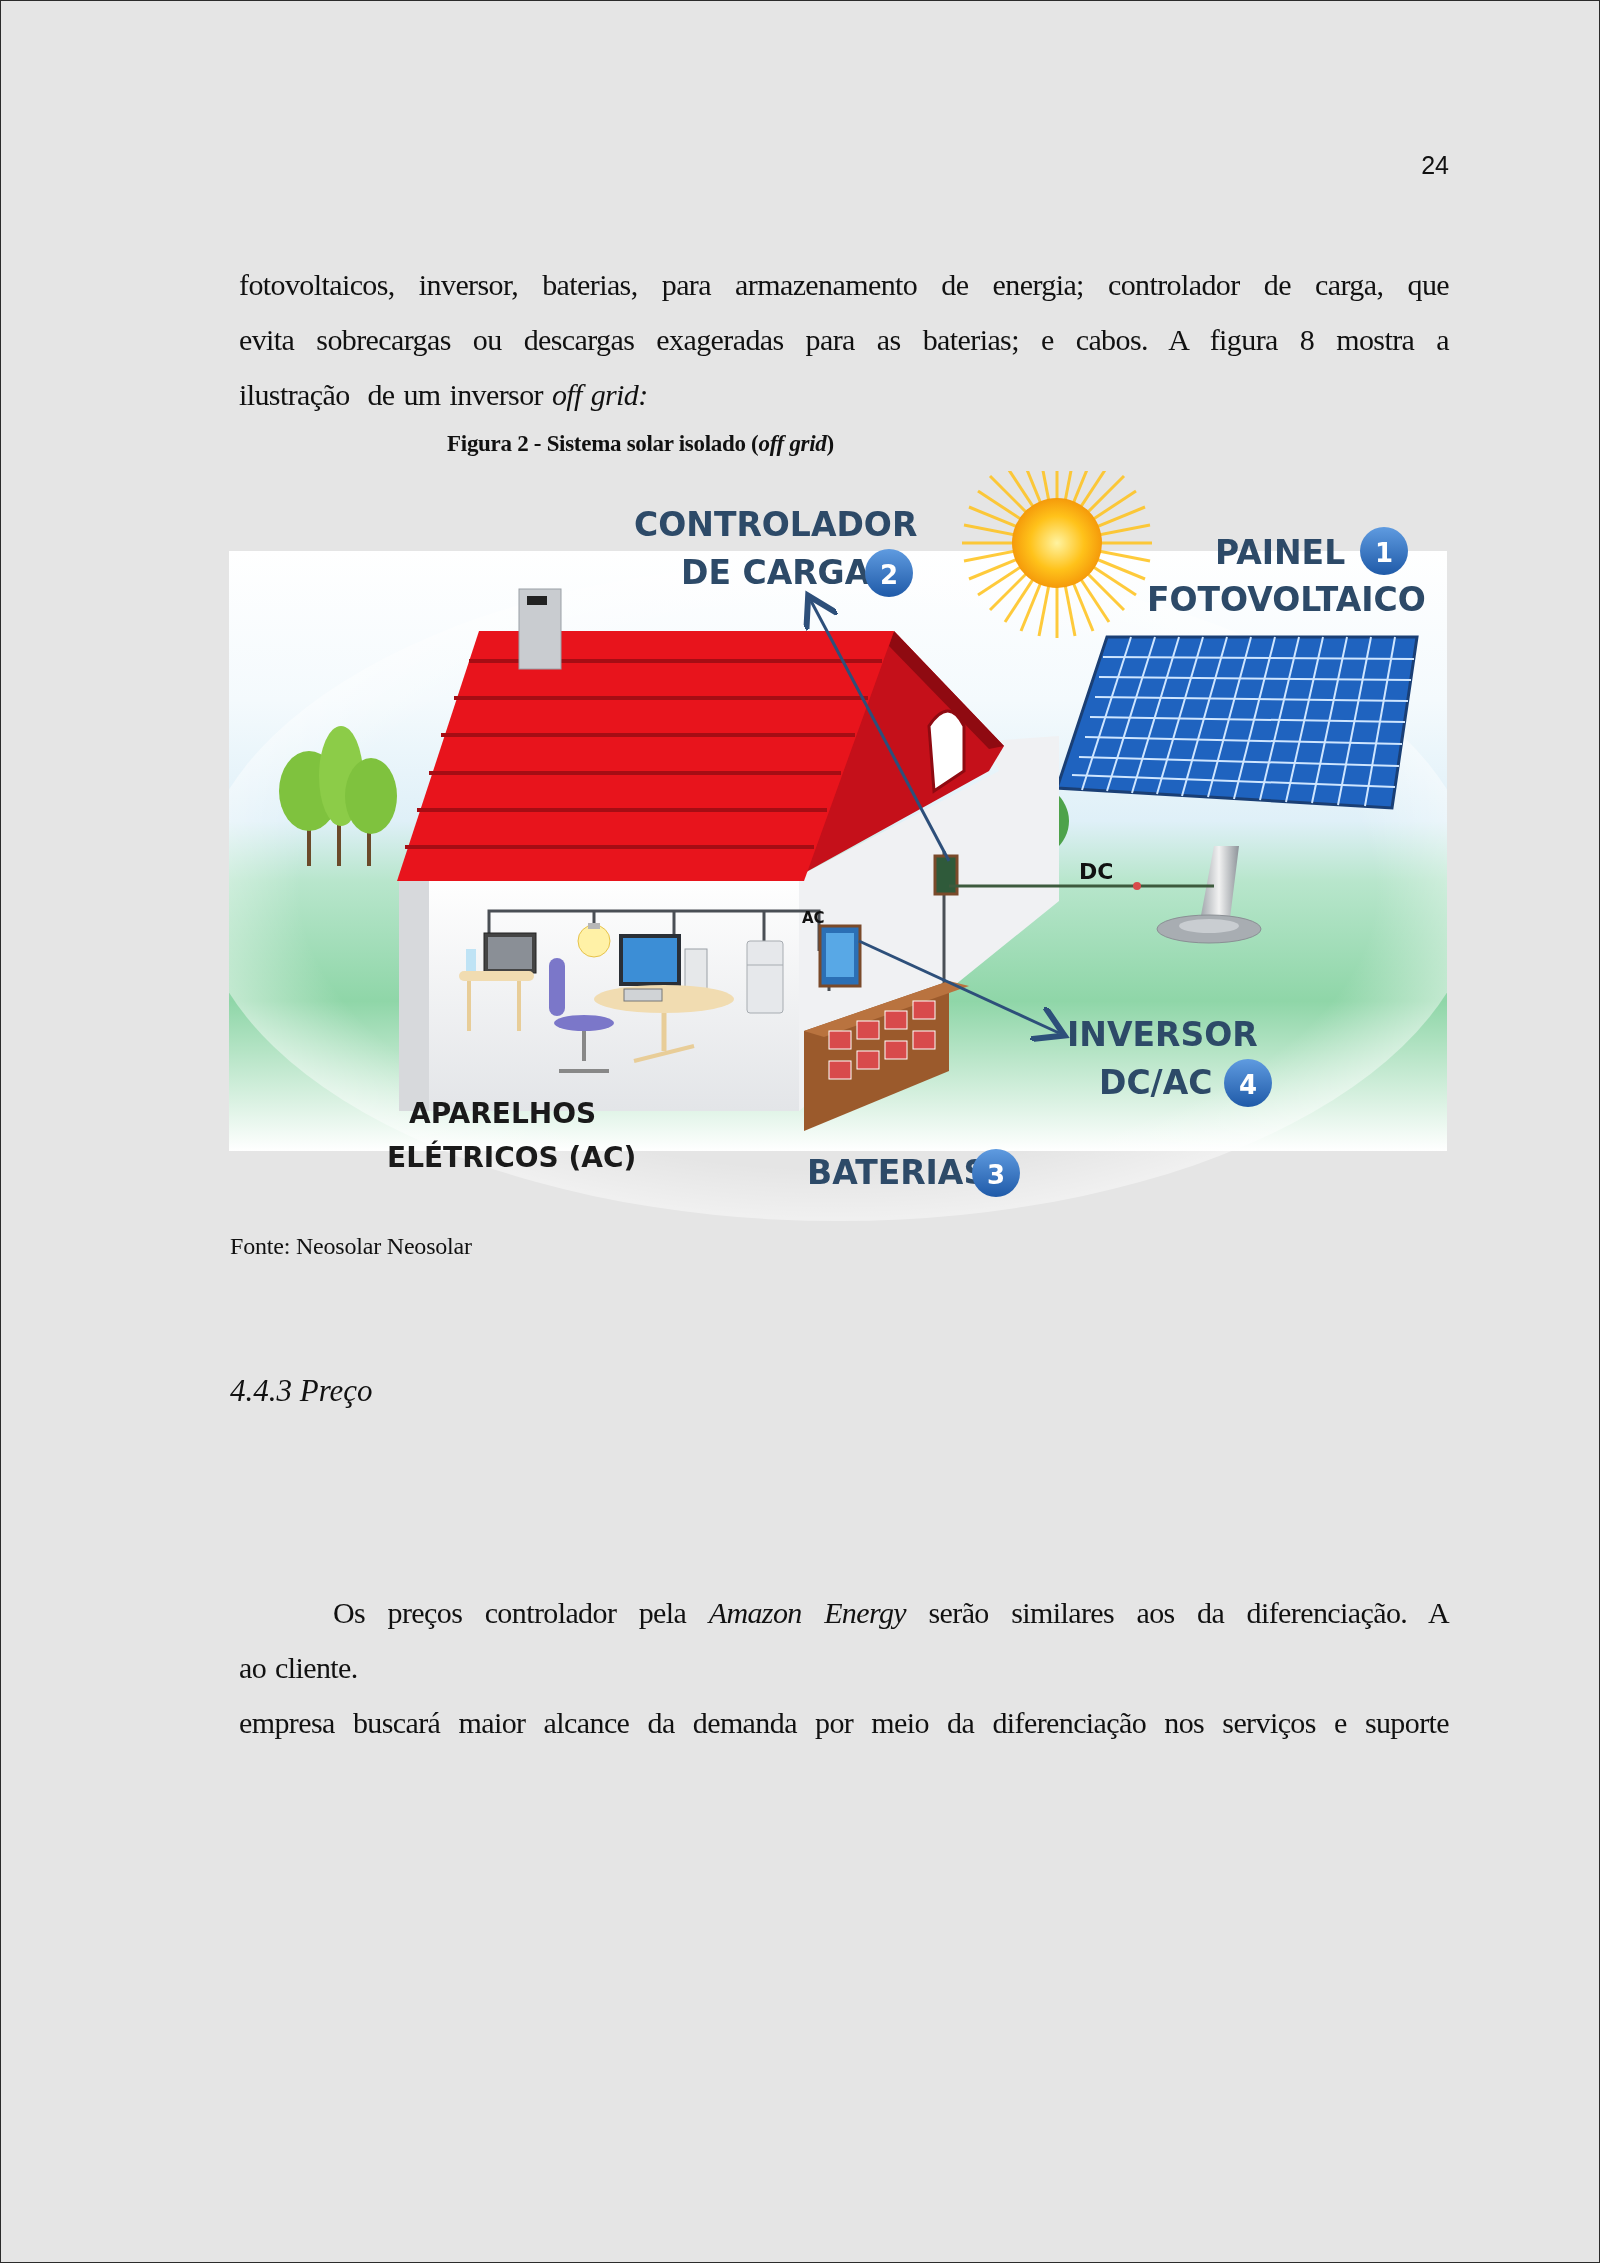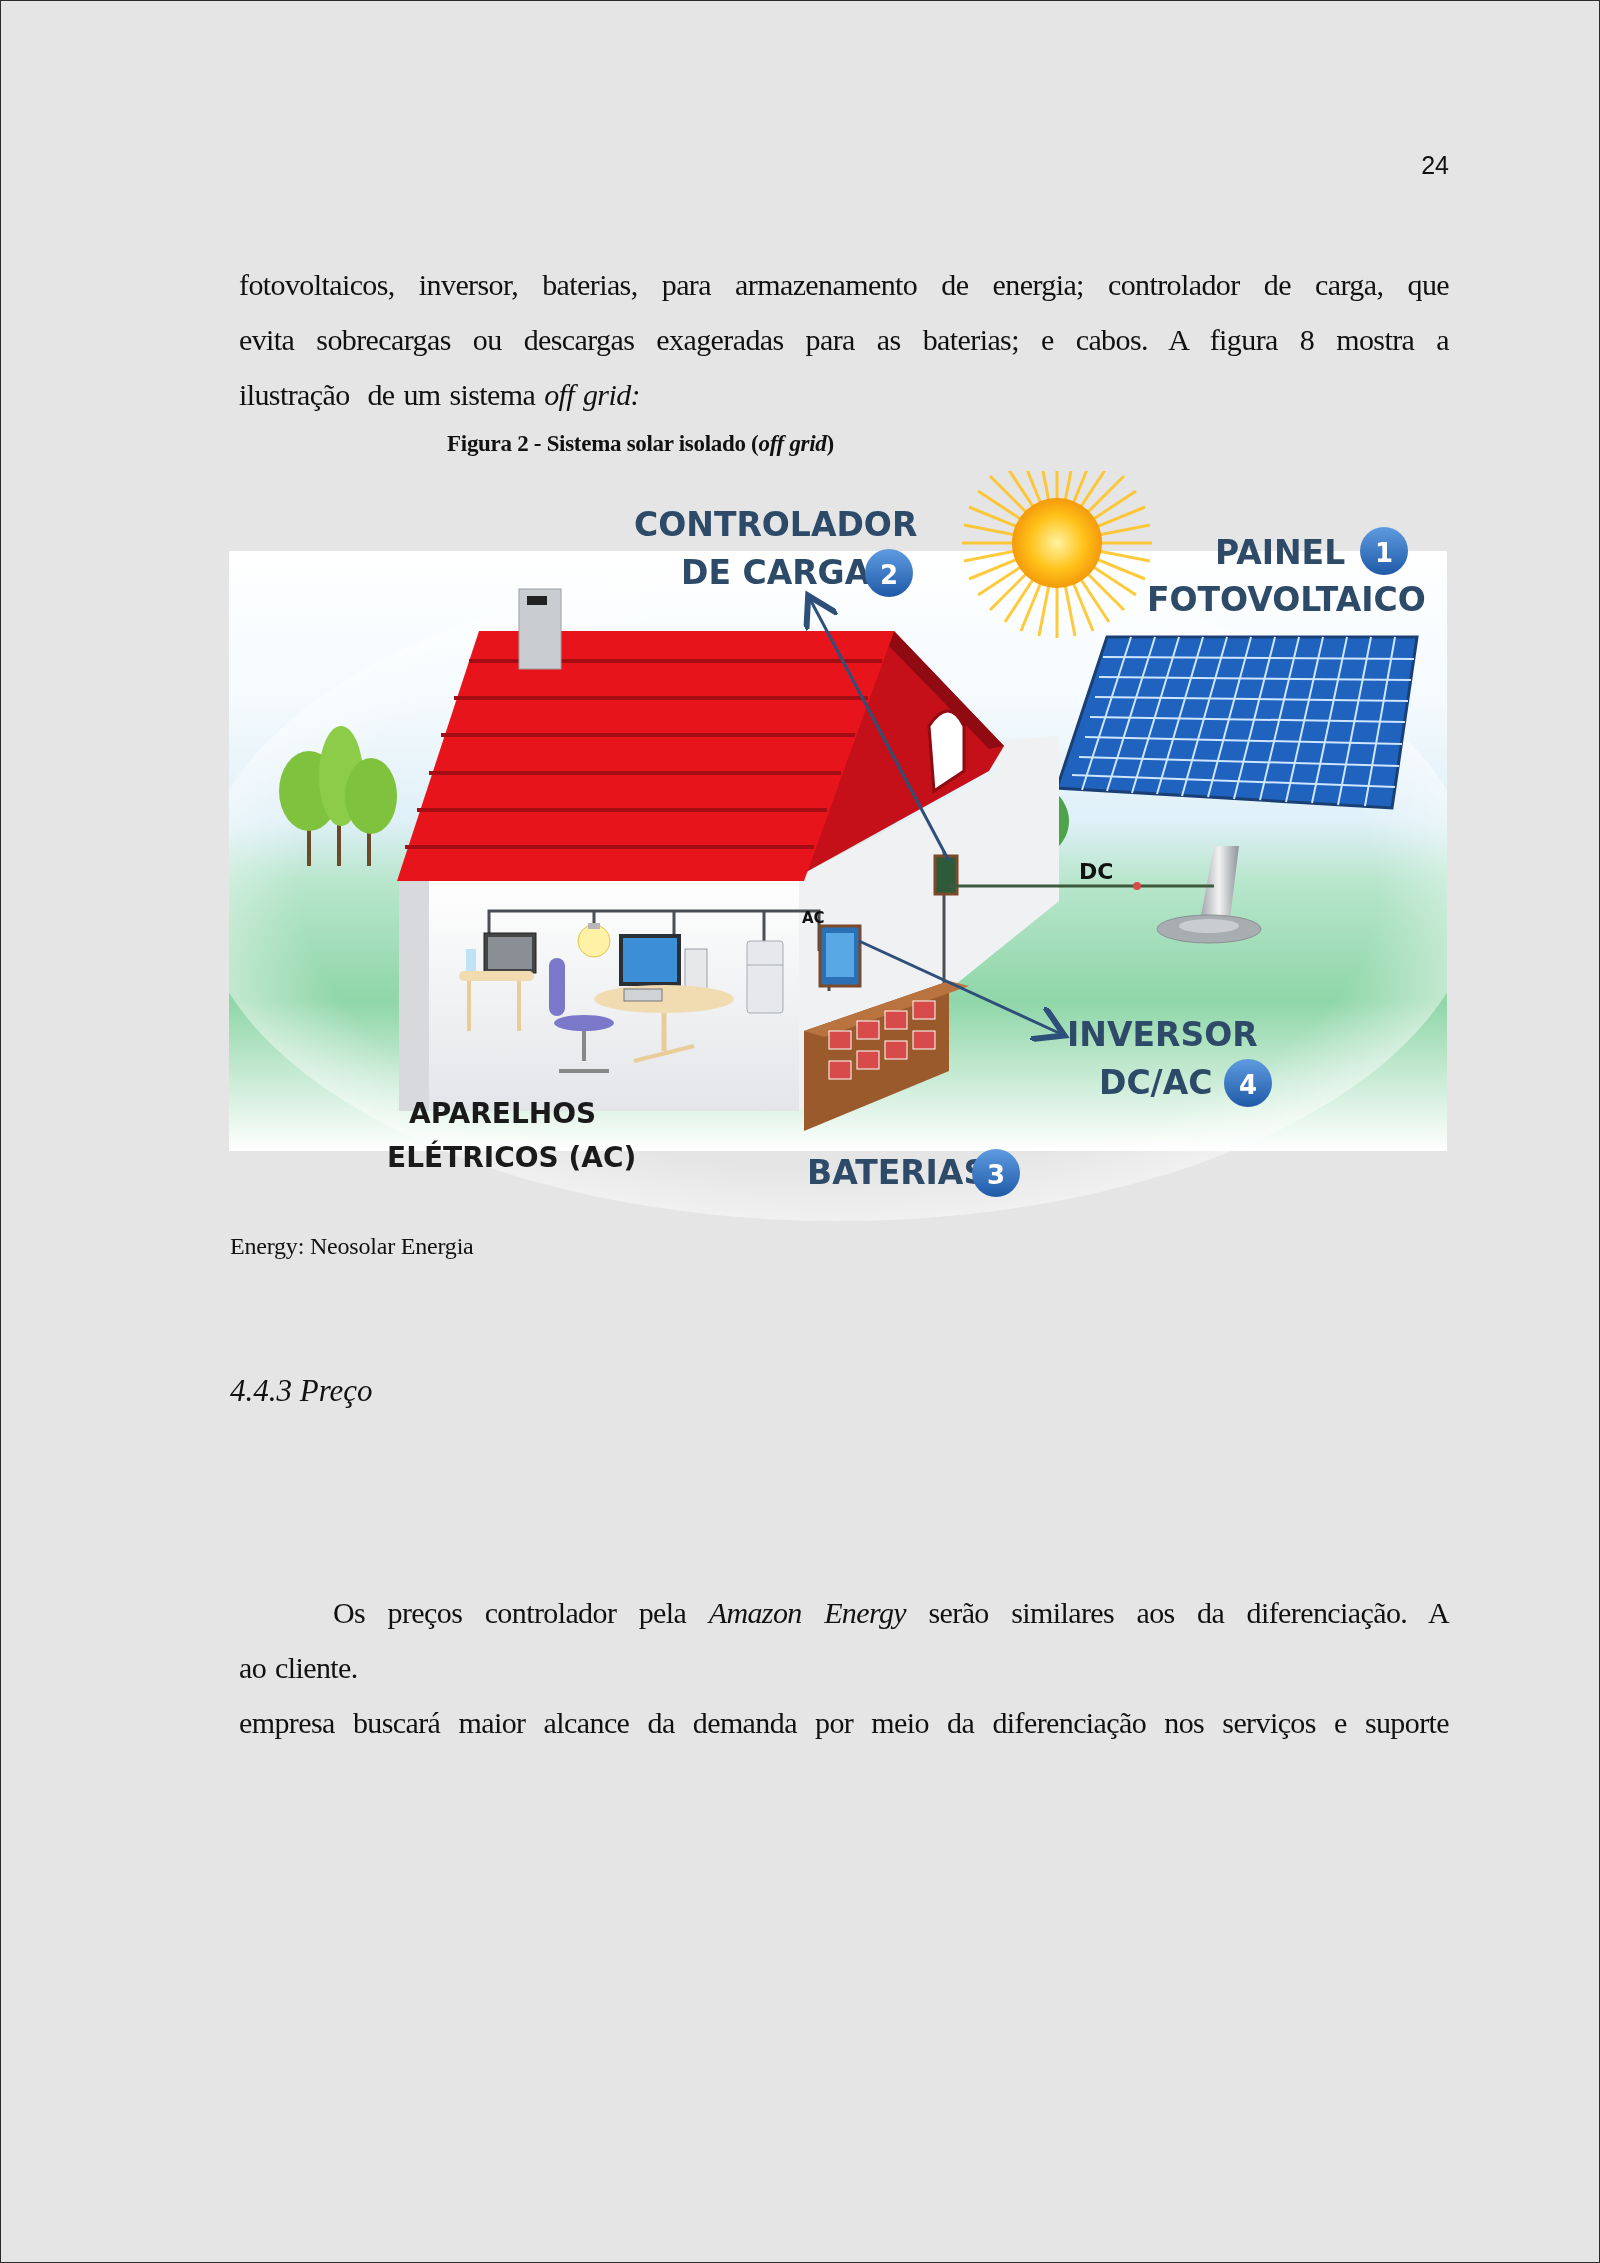--- a/index.html
+++ b/index.html
@@ -45,21 +45,21 @@
 </head>
 <body>
 
 <div class="page">
 
   <div class="page-number">24</div>
 
   <div class="para para-1 serif">
     <span class="line">fotovoltaicos, inversor, baterias, para armazenamento de energia; controlador de carga, que</span>
     <span class="line">evita sobrecargas ou descargas exageradas para as baterias; e cabos. A figura 8 mostra a</span>
-    <span class="line last"><span style="white-space:pre">ilustração  de um sistema </span><em>off grid:</em></span>
+    <span class="line last"><span style="white-space:pre">ilustração  de um inversor </span><em>off grid:</em></span>
   </div>
 
   <div class="caption serif"><span>Figura 2 - Sistema solar isolado (</span><em>off grid</em><span>)</span></div>
 
   <div class="figure">
     <svg viewBox="0 0 1218 760" xmlns="http://www.w3.org/2000/svg">
       <defs>
         <linearGradient id="sky" x1="0" y1="0" x2="0" y2="1">
           <stop offset="0" stop-color="#ffffff"></stop>
           <stop offset="0.25" stop-color="#f4fafd"></stop>
@@ -281,21 +281,21 @@
 
       <text x="180" y="652" font-family="DejaVu Sans, sans-serif" font-weight="bold" font-size="28" fill="#1a1a1a">APARELHOS</text>
       <text x="158" y="696" font-family="DejaVu Sans, sans-serif" font-weight="bold" font-size="28" fill="#1a1a1a">ELÉTRICOS (AC)</text>
 
       <text class="fig-label" x="578" y="713" font-size="33">BATERIAS</text>
       <circle cx="767" cy="702" r="24" fill="url(#badge)"></circle>
       <text x="767" y="713" text-anchor="middle" font-family="DejaVu Sans, sans-serif" font-weight="bold" font-size="26" fill="#fff">3</text>
     </svg>
   </div>
 
-  <div class="source serif">Energy: Neosolar Energia</div>
+  <div class="source serif">Fonte: Neosolar Neosolar</div>
 
   <div class="section-heading serif">4.4.3 Preço</div>
 
   <div class="para para-2 serif">
     <span class="line indent"><span style="white-space:pre">Os preços controlador pela </span><em>Amazon Energy</em><span style="white-space:pre"> serão similares aos da diferenciação. A</span></span>
     <span class="line last">ao cliente.</span>
     <span class="line">empresa buscará maior alcance da demanda por meio da diferenciação nos serviços e suporte</span>
   </div>
 
 </div>

